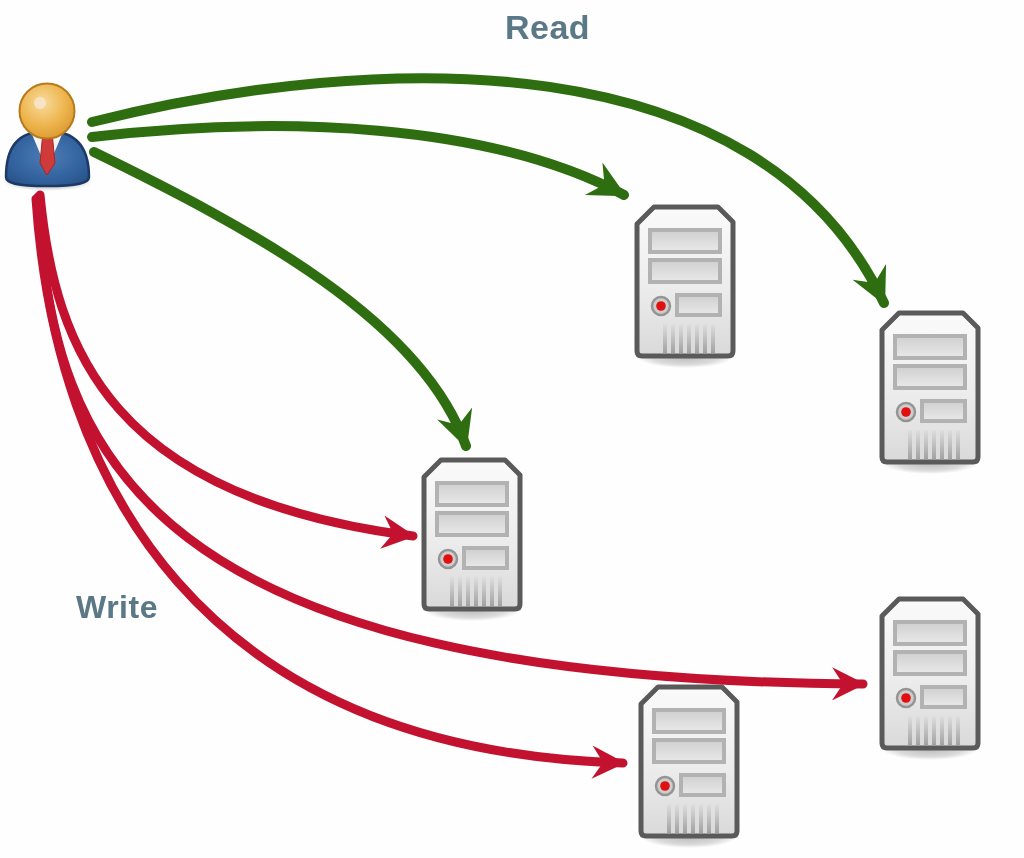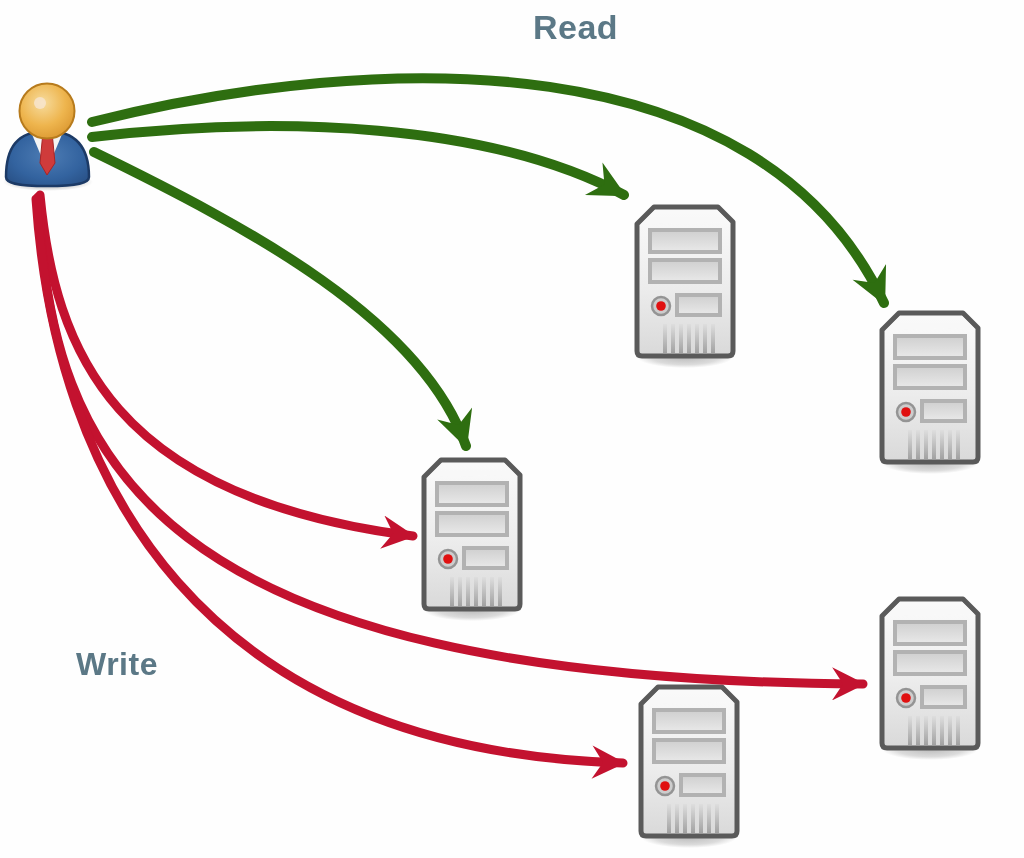--- a/index.html
+++ b/index.html
@@ -5,22 +5,22 @@
   html,body{margin:0;padding:0;background:#ffffff;}
   .stage{
     position:relative;width:1024px;height:858px;background:#fefefe;
     overflow:hidden;font-family:"Liberation Sans", sans-serif;
   }
   .stage svg.canvas{position:absolute;left:0;top:0;}
   .diagram-label{
     position:absolute;color:#5b7886;font-weight:bold;
     font-family:"Liberation Sans", sans-serif;letter-spacing:0.5px;
   }
-  .diagram-label.read{left:505px;top:8px;font-size:34px;margin-left:28px;}
-  .diagram-label.write{left:76px;top:646px;font-size:32px;}
+  .diagram-label.read{left:505px;top:8px;font-size:34px;}
+  .diagram-label.write{left:76px;top:589px;font-size:32px;}
 </style>
 </head>
 <body>
 
 <div class="stage">
 
   <svg class="canvas" width="1024" height="858" viewBox="0 0 1024 858">
     <defs>
       <linearGradient id="srvBody" x1="0" y1="0" x2="0" y2="1">
         <stop offset="0" stop-color="#fbfbfb"></stop>

